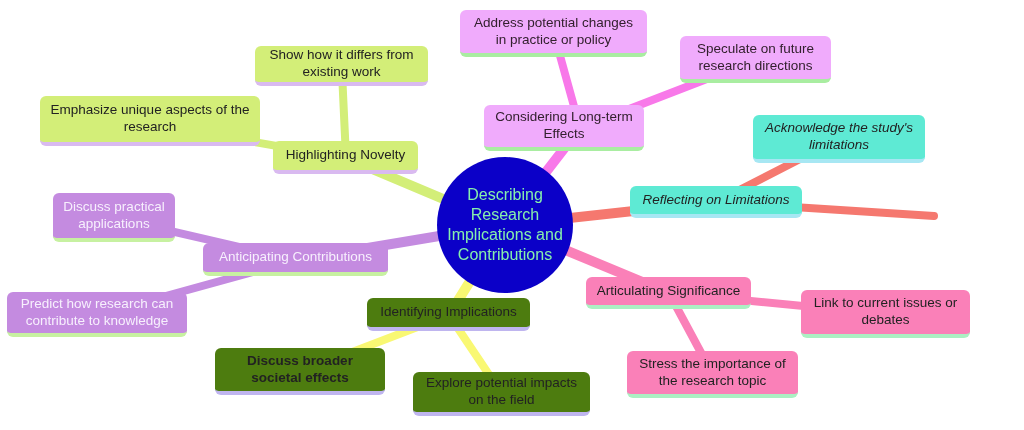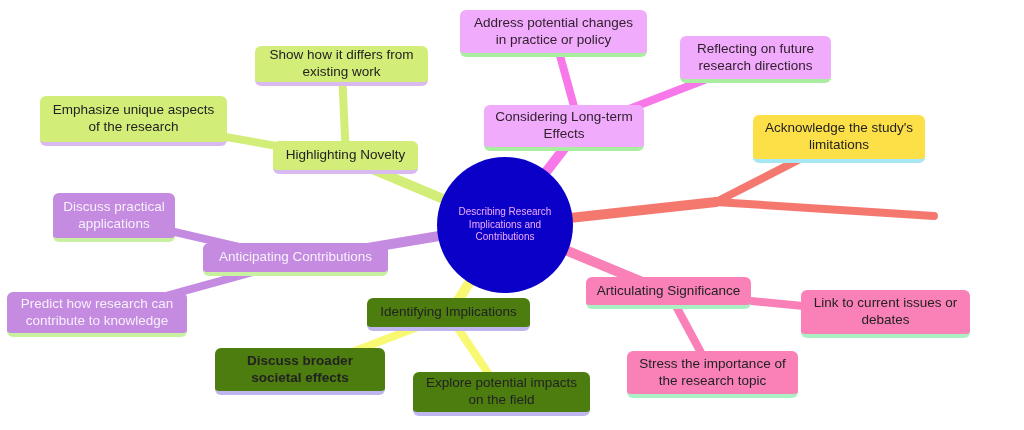--- a/index.html
+++ b/index.html
@@ -8,26 +8,26 @@
     font-family:"Liberation Sans","DejaVu Sans",sans-serif;background:#ffffff;
   }
   .edges{position:absolute;left:0;top:0;width:1024px;height:430px;}
   .node{
     position:absolute;box-sizing:border-box;border-radius:6px;
     display:flex;align-items:center;justify-content:center;text-align:center;
     font-size:13.5px;line-height:1.25;padding:3px 8px;
     border-bottom:4px solid transparent;color:#222222;
   }
   .root{
-    border-radius:50%;background:#0b00c8;color:#f0abfc;border-bottom:none;
-    font-size:10px;padding:10px;
+    border-radius:50%;background:#0b00c8;color:#86efac;border-bottom:none;
+    font-size:16px;padding:10px;
   }
   .green  {background:#d3ee78;border-bottom-color:#d9baf0;}
   .magenta{background:#f0abfc;border-bottom-color:#a9eda1;color:#33202e;}
-  .salmon {background:#fde047;border-bottom-color:#a7e7f3;}
+  .salmon {background:#5eead4;border-bottom-color:#a7e7f3;font-style:italic;}
   .pink   {background:#fa80b8;border-bottom-color:#abf0c3;}
   .yellow {background:#4d7c0f;border-bottom-color:#bfb5ef;}
   .purple {background:#c48be0;border-bottom-color:#c7f1a1;color:#f7f0fd;}
 </style>
 </head>
 <body>
 
 <div class="canvas">
 
   <svg class="edges" viewBox="0 0 1024 430">
@@ -53,27 +53,28 @@
     <line x1="449" y1="315" x2="505" y2="225" stroke="#f9f873" stroke-width="10" stroke-linecap="round"></line>
 
     <line x1="114" y1="218" x2="296" y2="260" stroke="#c48be0" stroke-width="8" stroke-linecap="round"></line>
     <line x1="97" y1="315" x2="296" y2="260" stroke="#c48be0" stroke-width="8" stroke-linecap="round"></line>
     <line x1="296" y1="260" x2="505" y2="225" stroke="#c48be0" stroke-width="10" stroke-linecap="round"></line>
   </svg>
 
   <div class="node root" style="left:437px;top:157px;width:136px;height:136px;">Describing Research Implications and Contributions</div>
 
   <div class="node green" style="left:273px;top:141px;width:145px;height:33px;">Highlighting Novelty</div>
-  <div class="node green" style="left:40px;top:96px;width:187px;height:50px;">Emphasize unique aspects of the research</div>
+  <div class="node green" style="left:40px;top:96px;width:220px;height:50px;">Emphasize unique aspects of the research</div>
   <div class="node green" style="left:255px;top:46px;width:173px;height:40px;">Show how it differs from existing work</div>
 
   <div class="node magenta" style="left:484px;top:105px;width:160px;height:46px;">Considering Long-term Effects</div>
   <div class="node magenta" style="left:460px;top:10px;width:187px;height:47px;">Address potential changes in practice or policy</div>
-  <div class="node magenta" style="left:680px;top:36px;width:151px;height:47px;">Reflecting on future research directions</div>
+  <div class="node magenta" style="left:680px;top:36px;width:151px;height:47px;">Speculate on future research directions</div>
 
+  <div class="node salmon" style="left:630px;top:186px;width:172px;height:32px;">Reflecting on Limitations</div>
   <div class="node salmon" style="left:753px;top:115px;width:172px;height:48px;">Acknowledge the study's limitations</div>
 
   <div class="node pink" style="left:586px;top:277px;width:165px;height:32px;">Articulating Significance</div>
   <div class="node pink" style="left:801px;top:290px;width:169px;height:48px;">Link to current issues or debates</div>
   <div class="node pink" style="left:627px;top:351px;width:171px;height:47px;">Stress the importance of the research topic</div>
 
   <div class="node yellow" style="left:367px;top:298px;width:163px;height:33px;">Identifying Implications</div>
   <div class="node yellow" style="left:215px;top:348px;width:170px;height:47px;font-weight:bold;">Discuss broader societal effects</div>
   <div class="node yellow" style="left:413px;top:372px;width:177px;height:44px;">Explore potential impacts on the field</div>
 

